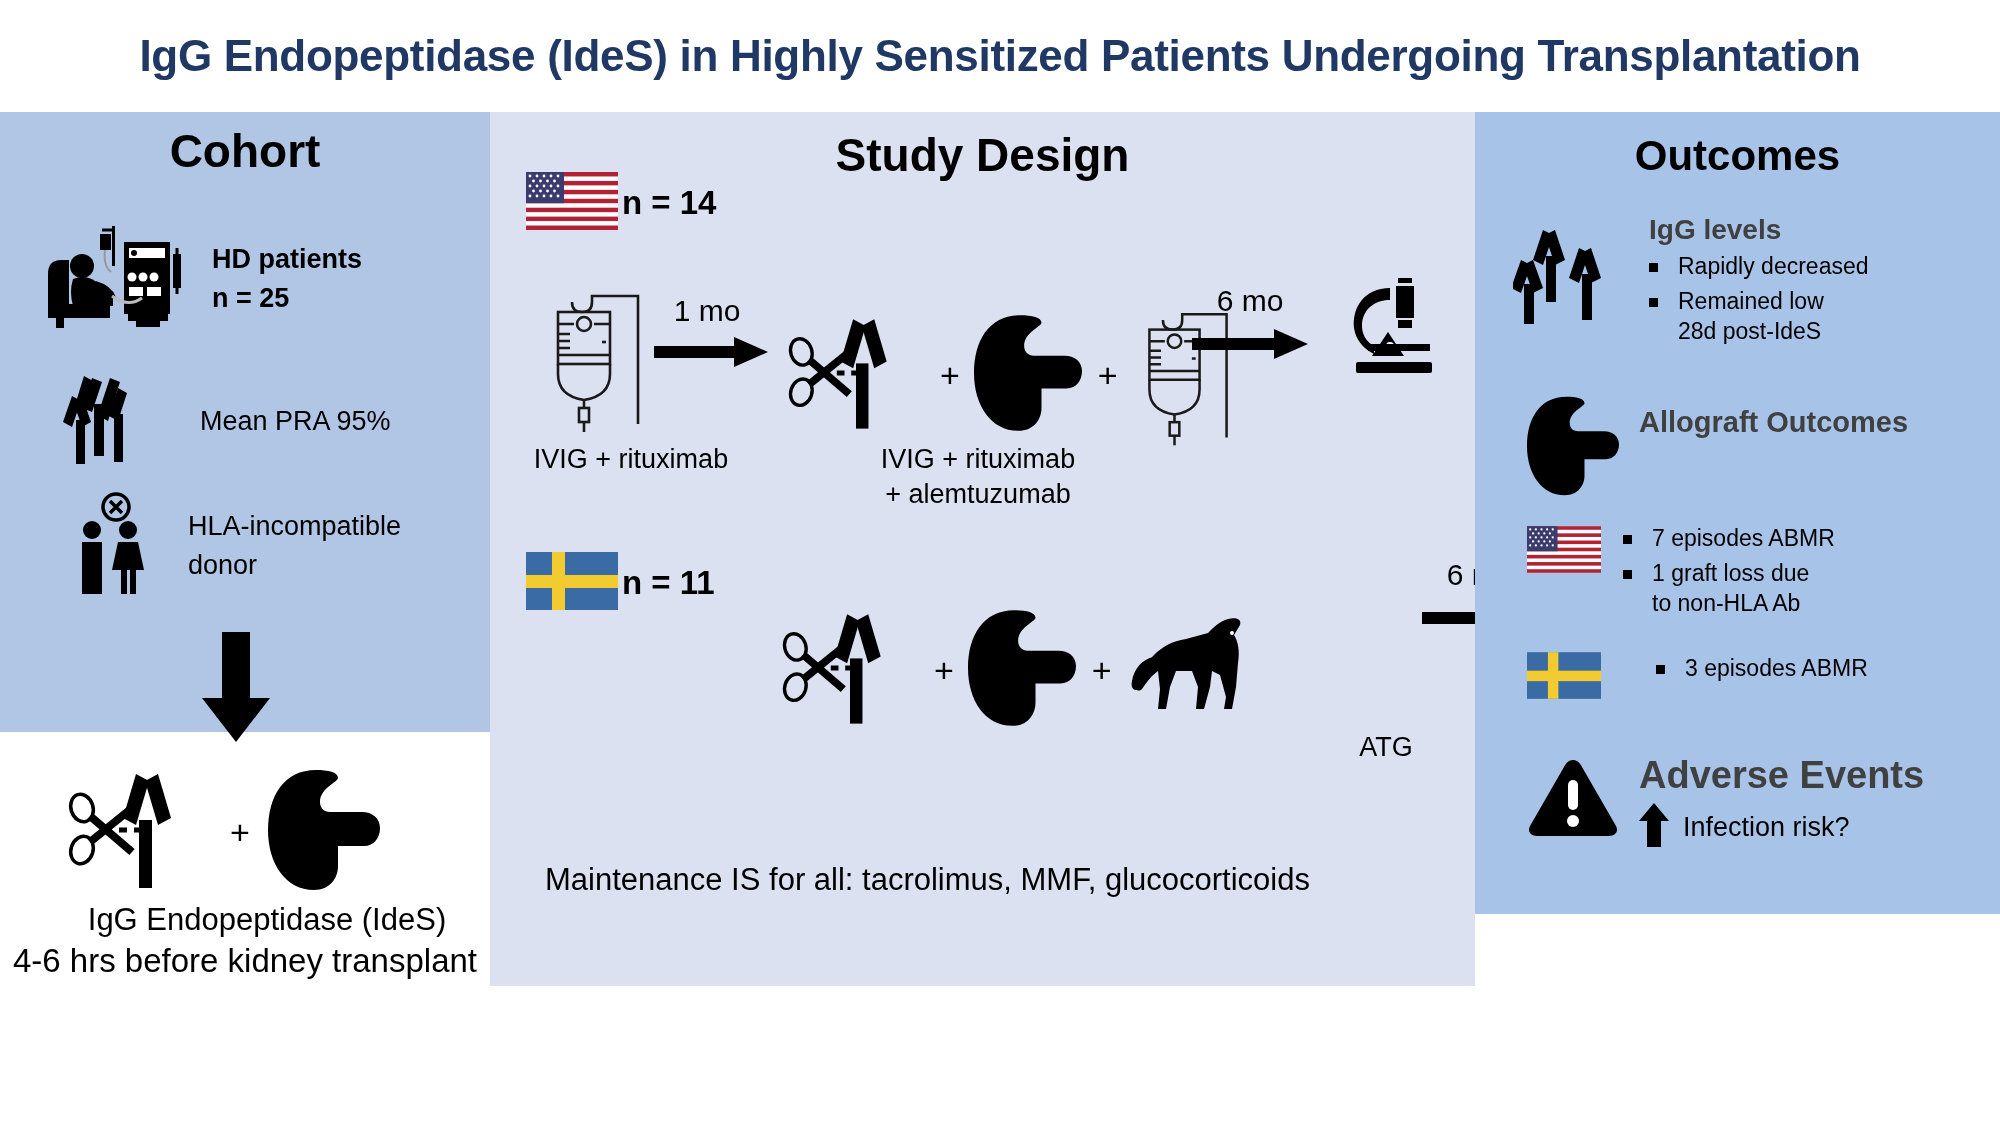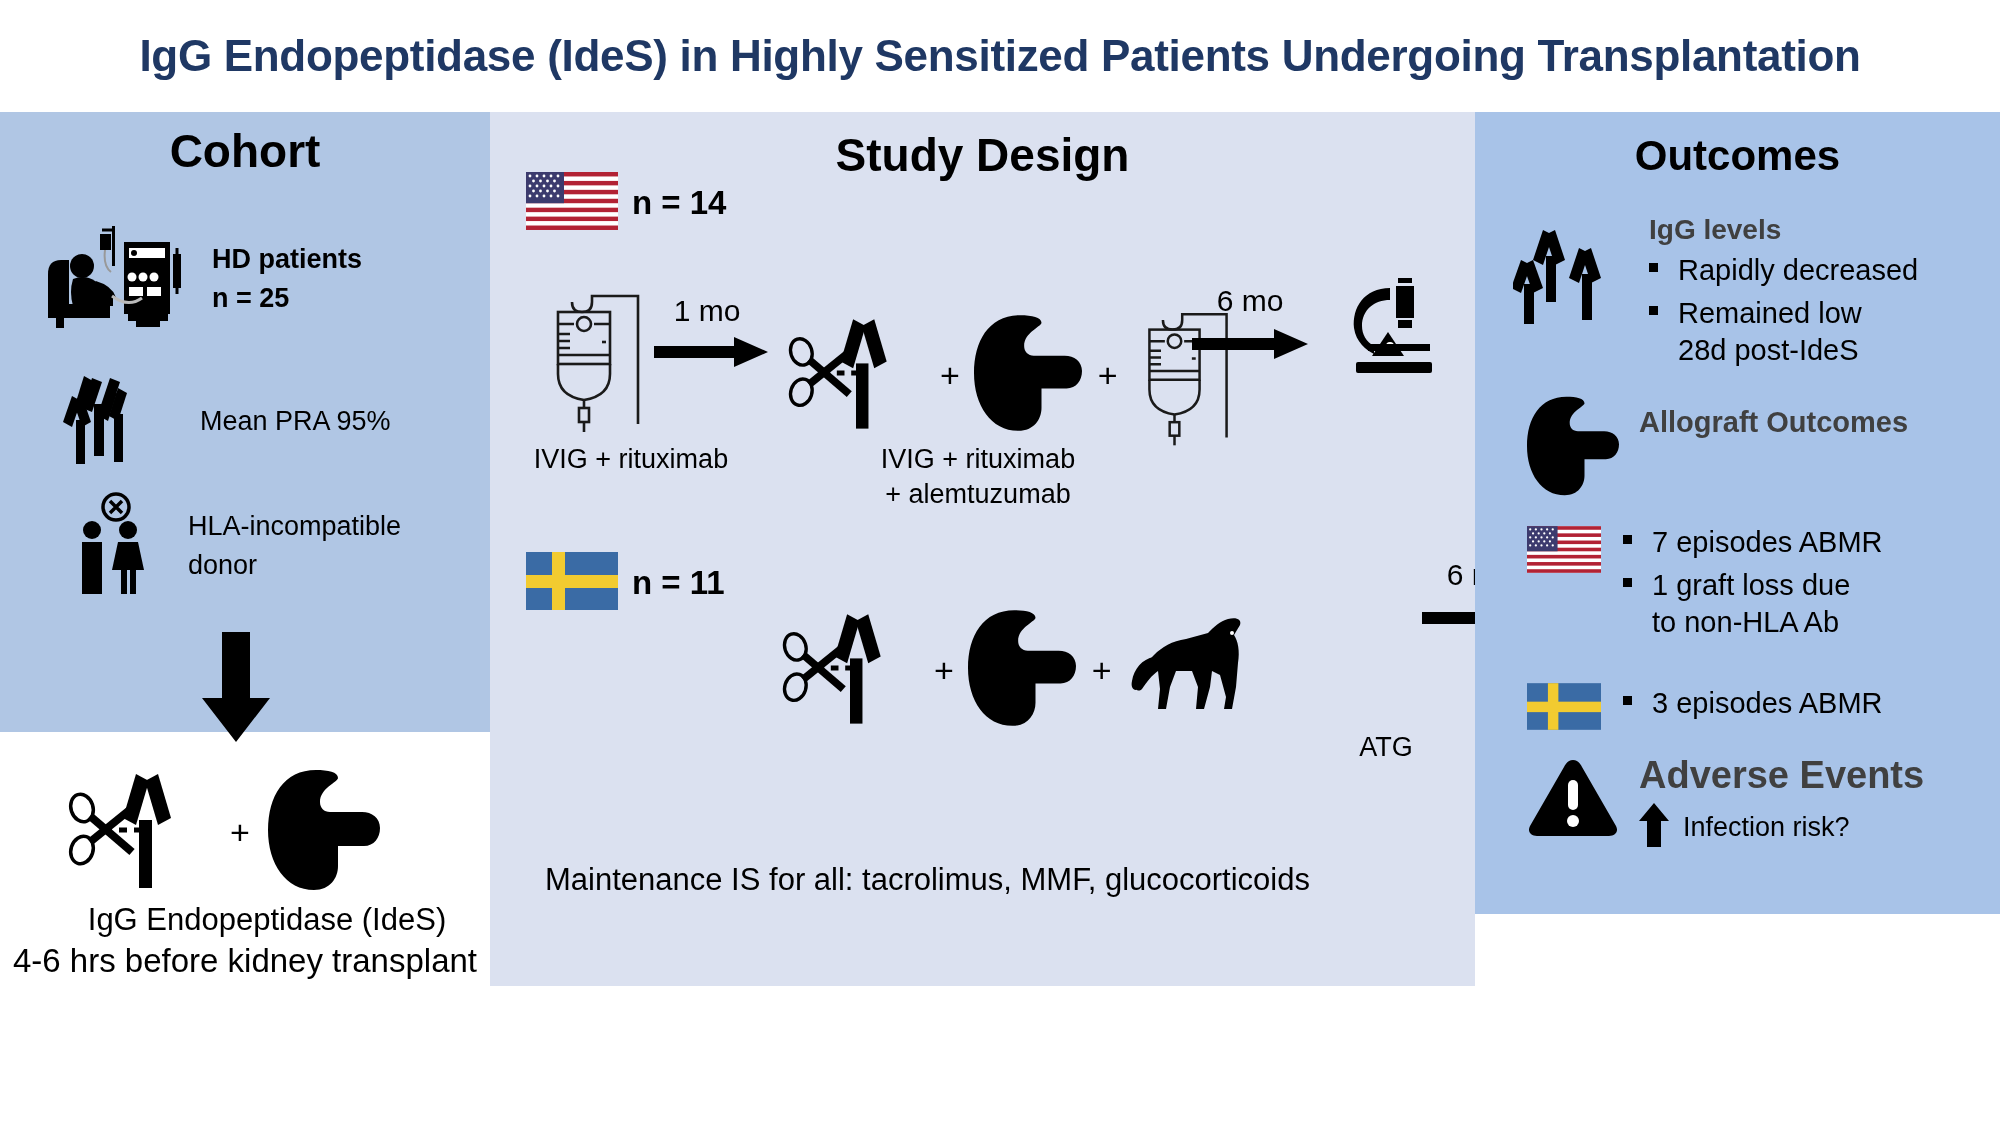--- a/index.html
+++ b/index.html
@@ -79,21 +79,21 @@
   .cohort-label.bold { font-weight: bold; }
 
   
   .icon { display: block; }
 
   
   .flag-row {
     position: absolute;
     display: flex;
     align-items: center;
-    gap: 14px;
+    gap: 4px;
   }
   .flag-n {
     font-size: 33px;
     font-weight: bold;
     color: #000;
   }
   .step-label {
     position: absolute;
     font-size: 27px;
     color: #000;
@@ -124,21 +124,21 @@
   .outcome-title {
     font-size: 28px;
     font-weight: bold;
     color: #404040;
     white-space: nowrap;
   }
   .bullet-list { margin: 6px 0 0 0; padding: 0; list-style: none; }
   .bullet-item {
     display: flex;
     align-items: flex-start;
-    font-size: 29px;
+    font-size: 23px;
     color: #000;
     line-height: 1.28;
     margin-bottom: 6px;
     white-space: nowrap;
   }
   .bullet-sq {
     width: 9px; height: 9px;
     background: #000;
     margin: 11px 20px 0 0;
     flex: 0 0 auto;
@@ -602,21 +602,21 @@
         <li class="bullet-item">
           <span class="bullet-sq"></span>
           <span>
             <span style="display:block;">1 graft loss due</span>
             <span style="display:block;">to non-HLA Ab</span>
           </span>
         </li>
       </ul>
     </div>
 
-    <div style="display:flex; align-items:flex-start; margin-top:32px; margin-left:52px;">
+    <div style="display:flex; align-items:flex-start; margin-top:24px; margin-left:52px;gap:33px;">
       <span class="icon" style="margin-top:4px;">
         <svg width="74" height="47" viewBox="0 0 92 58">
           <rect width="92" height="58" fill="#3a6ba5"></rect>
           <rect x="26" y="0" width="13" height="58" fill="#f2cb30"></rect>
           <rect x="0" y="23" width="92" height="13" fill="#f2cb30"></rect>
         </svg>
       </span>
       <ul class="bullet-list" style="margin-left:22px;">
         <li class="bullet-item">
           <span class="bullet-sq"></span>

